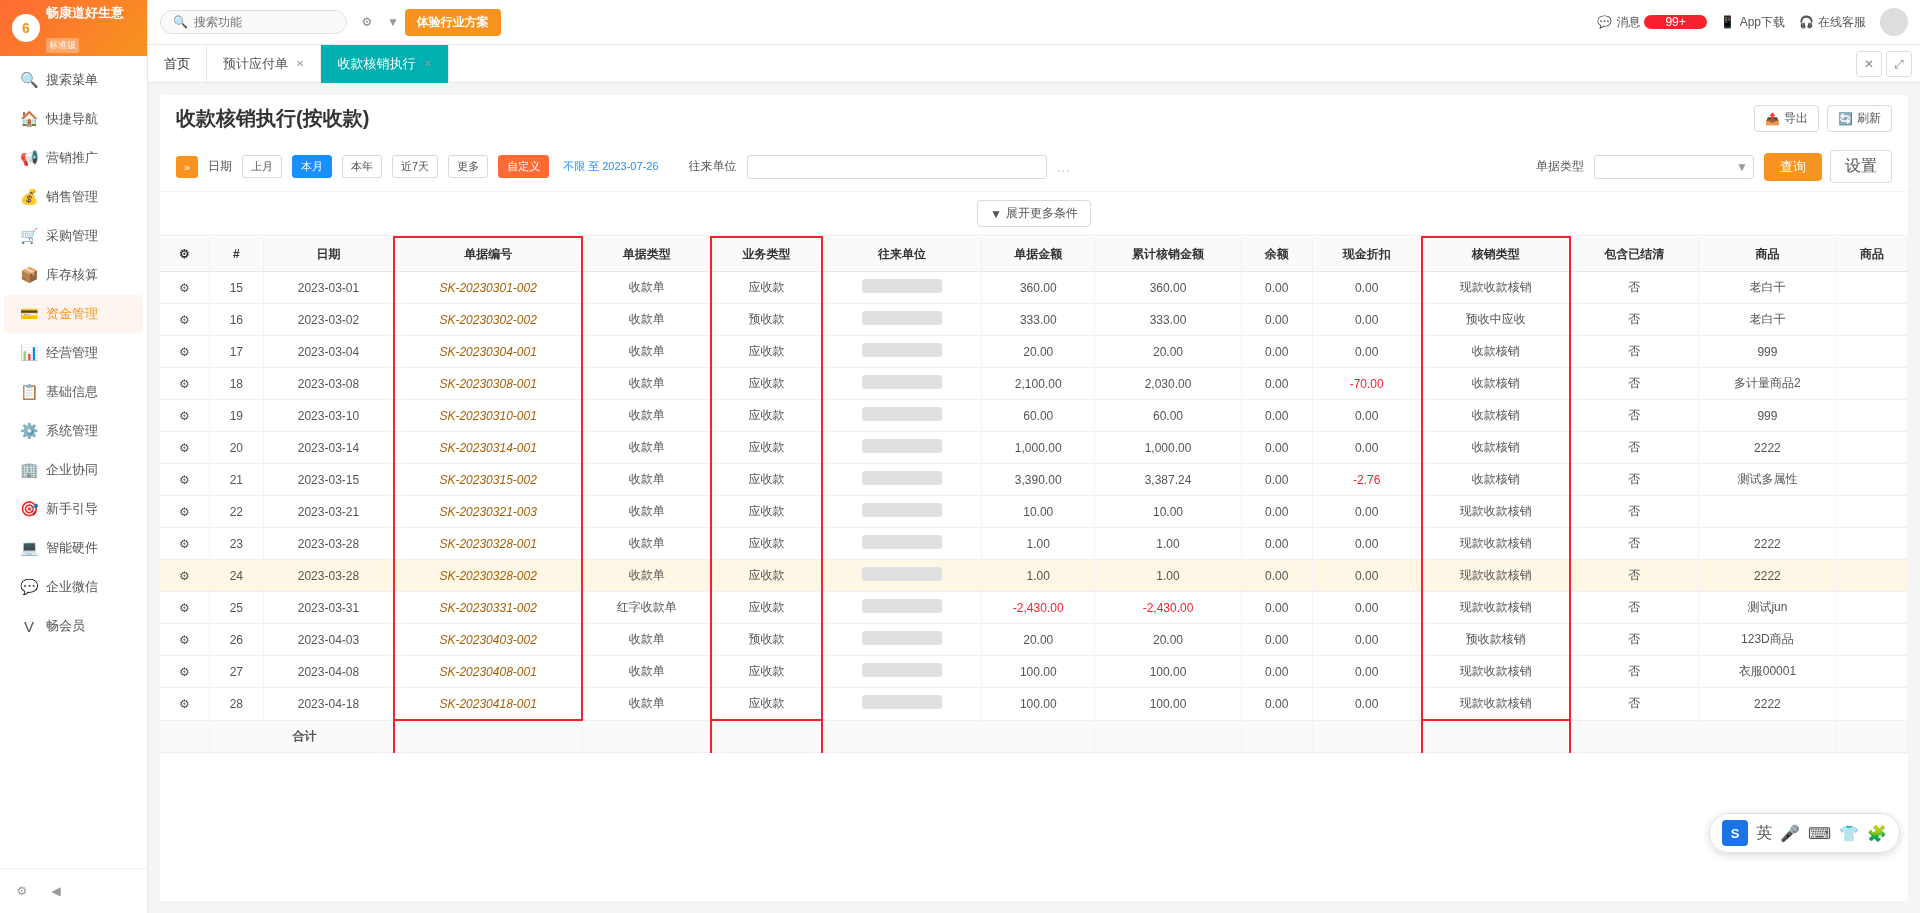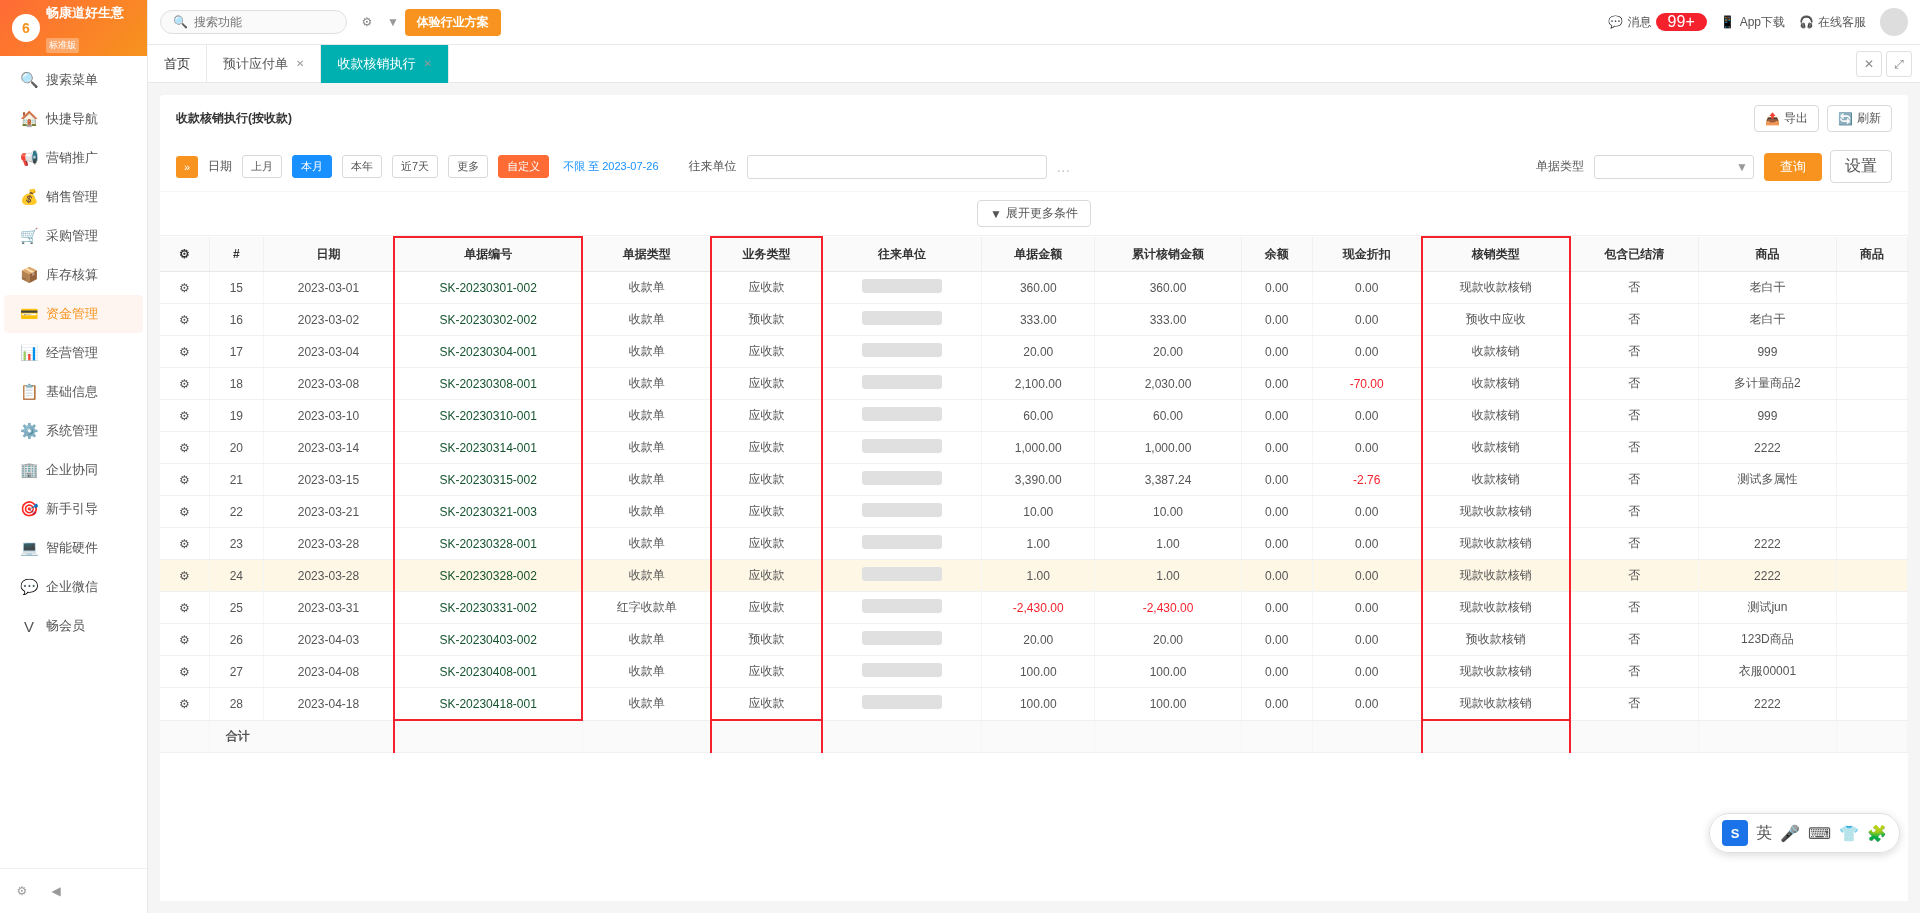--- a/index.html
+++ b/index.html
@@ -56,21 +56,21 @@
       padding: 4px 12px; background: #fafafa; min-width: 180px;
     }
     .topbar-search-area input { border: none; background: transparent; outline: none; font-size: 12px; width: 140px; color: #999; }
     .topbar-gear { width: 28px; height: 28px; display: flex; align-items: center; justify-content: center; cursor: pointer; color: #888; border-radius: 4px; }
     .topbar-industry-btn {
       background: #f7931e; color: #fff; border: none; border-radius: 4px;
       padding: 5px 12px; font-size: 12px; cursor: pointer; font-weight: bold;
     }
     .topbar-right { display: flex; align-items: center; gap: 14px; }
     .topbar-icon-btn { display: flex; align-items: center; gap: 4px; cursor: pointer; color: #555; font-size: 12px; }
-    .badge { background: #f5222d; color: #fff; border-radius: 10px; padding: 0 12px; font-size: 16px; min-width: 16px; text-align: center; }
+    .badge { background: #f5222d; color: #fff; border-radius: 10px; padding: 0 21px; font-size: 12px; min-width: 16px; text-align: center; }
     .avatar-placeholder { width: 28px; height: 28px; background: #ddd; border-radius: 50%; }
 
     
     .tabbar {
       height: 38px; background: #fff; border-bottom: 1px solid #e8e8e8;
       display: flex; align-items: center; padding: 0;
     }
     .tab {
       height: 38px; display: flex; align-items: center; gap: 6px;
       padding: 0 16px; cursor: pointer; font-size: 13px; color: #555;
@@ -84,21 +84,21 @@
 
     
     .content { flex: 1; overflow: hidden; display: flex; flex-direction: column; background: #f5f5f5; padding: 12px; }
 
     
     .page-header {
       display: flex; align-items: center; justify-content: space-between;
       background: #fff; padding: 10px 16px; border-radius: 4px 4px 0 0;
       margin-bottom: 0;
     }
-    .page-title { font-size: 12px; font-weight: bold; color: #333; }
+    .page-title { font-size: 20px; font-weight: bold; color: #333; }
     .page-actions { display: flex; gap: 8px; }
     .action-btn { display: flex; align-items: center; gap: 4px; padding: 4px 10px; border: 1px solid #d9d9d9; border-radius: 4px; cursor: pointer; font-size: 12px; color: #555; background: #fff; }
     .filter-toggle-btn {
       width: 22px; height: 22px; background: #f7931e; color: #fff;
       display: flex; align-items: center; justify-content: center;
       border-radius: 3px; cursor: pointer; font-size: 11px;
     }
     .filter-label { font-size: 12px; color: #555; white-space: nowrap; }
     .filter-date-btn {
       padding: 3px 8px; border: 1px solid #d9d9d9; border-radius: 3px;
@@ -139,21 +139,21 @@
     th {
       padding: 8px 10px; text-align: center; border-bottom: 1px solid #e8e8e8;
       border-right: 1px solid #f0f0f0; color: #333; font-weight: 600;
       white-space: nowrap; position: sticky; top: 0; background: #fafafa; z-index: 1;
     }
     td {
       padding: 7px 10px; text-align: center; border-bottom: 1px solid #f0f0f0;
       border-right: 1px solid #f5f5f5; color: #555; white-space: nowrap;
     }
     tr.highlighted { background: #fff7e6; }
-    .link-text { color: #14532d; cursor: pointer; text-decoration: none; }
+    .link-text { color: #a16207; cursor: pointer; text-decoration: none; font-style: italic; }
     .negative { color: #f5222d; }
     .cell-blurred { background: #e0e0e0; border-radius: 3px; height: 14px; width: 80px; display: inline-block; }
 
     
     tr.total-row { background: #fafafa; font-weight: 600; }
 
     
     ::-webkit-scrollbar { width: 6px; height: 6px; }
     ::-webkit-scrollbar-track { background: #f0f0f0; }
     ::-webkit-scrollbar-thumb { background: #ccc; border-radius: 3px; }
@@ -636,21 +636,21 @@
       <td class="">100.00</td>
       <td>0.00</td>
       <td class="">0.00</td>
       <td style="border-left:2px solid #f5222d;border-bottom:2px solid #f5222d;;border-right:2px solid #f5222d;border-bottom:2px solid #f5222d;">现款收款核销</td>
       <td>否</td>
       <td>2222</td>
       <td></td>
     </tr>
             <tr class="total-row">
     <td></td>
-    <td colspan="2" style="text-align:left;padding-left:16px;">合计</td>
+    <td colspan="2" style="text-align:center;padding-left:16px;">合计</td>
     <td style="border-left:2px solid #f5222d;"></td>
     <td></td>
     <td style="border-left:2px solid #f5222d;border-right:2px solid #f5222d;"></td>
     <td></td>
     <td></td>
     <td></td>
     <td></td>
     <td></td>
     <td style="border-left:2px solid #f5222d;border-right:2px solid #f5222d;"></td>
     <td></td>

